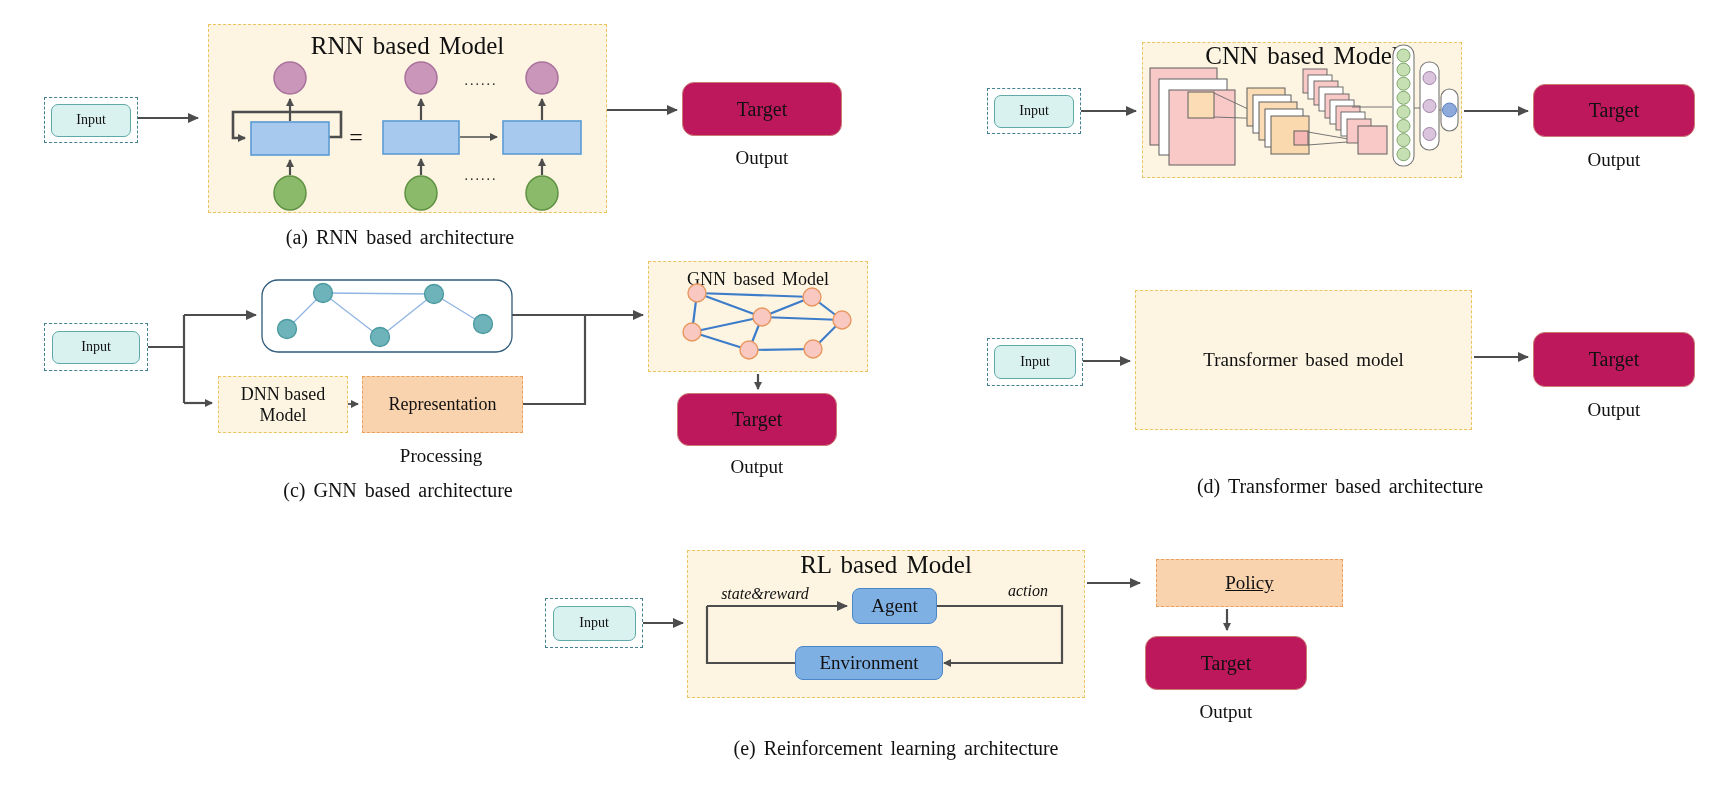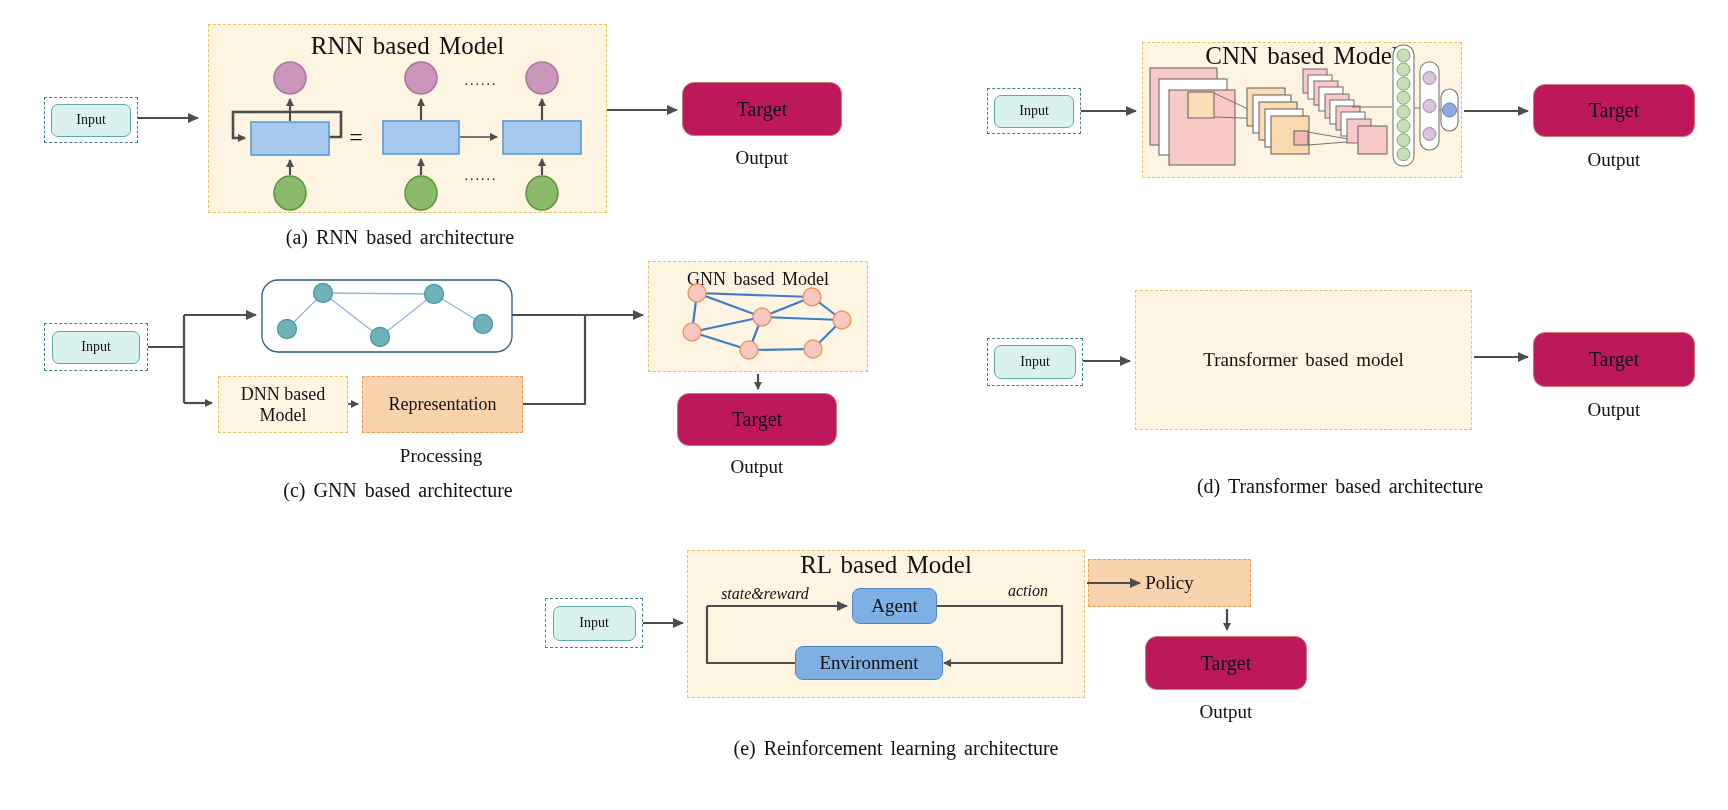--- a/index.html
+++ b/index.html
@@ -112,21 +112,21 @@
   <div class="abs italiclbl flexc" style="left:700px;top:584px;width:130px;height:20px;">state&amp;reward</div>
   <div class="abs italiclbl flexc" style="left:993px;top:581px;width:70px;height:20px;">action</div>
 
   <div class="abs box-blue flexc" style="left:852px;top:588px;width:85px;height:36px;">
     <span>Agent</span>
   </div>
   <div class="abs box-blue flexc" style="left:795px;top:646px;width:148px;height:34px;">
     <span>Environment</span>
   </div>
 
-  <div class="abs box-orange flexc" style="left:1088px;top:559px;width:163px;height:48px;">
+  <div class="abs box-orange flexc" style="left:1156px;top:559px;width:187px;height:48px;text-decoration:underline;">
     <span>Policy</span>
   </div>
   <div class="abs box-target flexc" style="left:1145px;top:636px;width:162px;height:54px;">
     <span>Target</span>
   </div>
   <div class="abs lbl flexc" style="left:1145px;top:700px;width:162px;height:24px;">Output</div>
   <div class="abs caption flexc" style="left:696px;top:735px;width:400px;height:26px;">(e) Reinforcement learning architecture</div>
 
   <svg class="overlay" width="1728" height="810" viewBox="0 0 1728 810">
     <defs>

